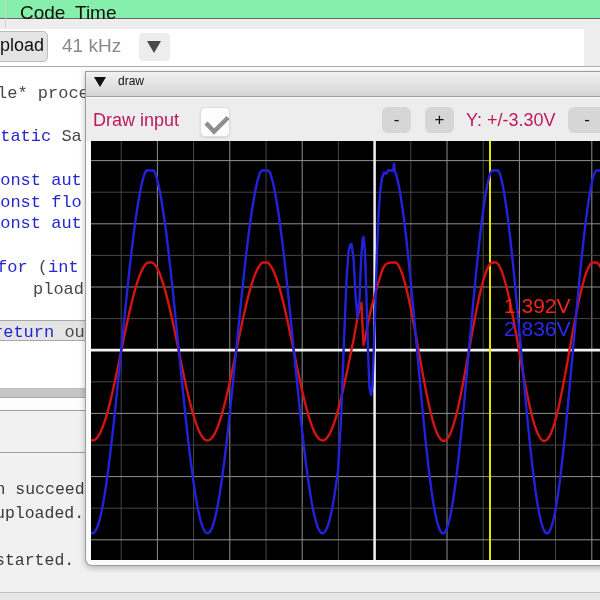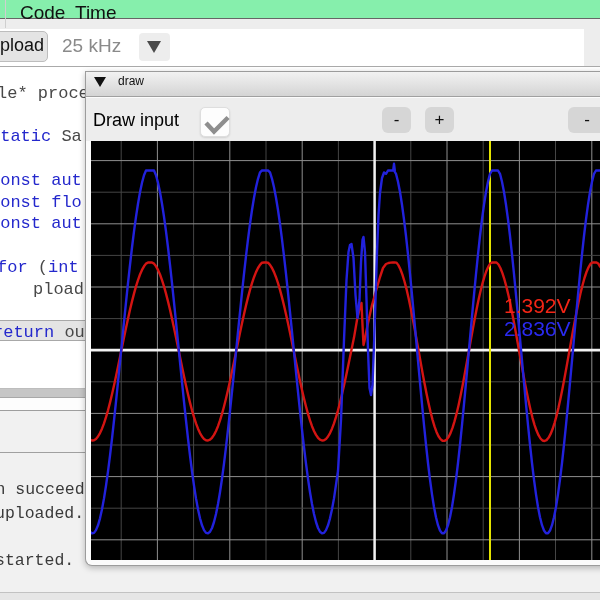--- a/index.html
+++ b/index.html
@@ -43,37 +43,37 @@
   border-radius:0 0 0 7px; border:1px solid #9c9c9c; border-right:none;
   box-shadow:0 2px 6px rgba(0,0,0,0.25); }
 #ptitle { position:absolute; left:0; top:0; width:100%; height:25px;
   background:linear-gradient(#f2f2f2,#d4d4d4); border-bottom:1px solid #a0a0a0; }
 #ptitle .tri { position:absolute; left:8px; top:5px; width:0; height:0;
   border-left:6px solid transparent; border-right:6px solid transparent;
   border-top:10.5px solid #111; }
 #ptitle .tt { position:absolute; left:32px; top:2px; font-size:12px; color:#111; }
 #ptoolbar { position:absolute; left:0; top:26px; width:100%; height:43px;
   background:#ededed; }
-#ptoolbar .lbl { position:absolute; top:12px; font-size:18px; color:#000000; }
+#ptoolbar .lbl { position:absolute; top:12px; font-size:18px; color:#be185d; }
 #checkbox { position:absolute; left:113.5px; top:8.5px; width:30px; height:30px;
   background:#fdfdfd; border:1px solid #dedede; border-radius:5px; box-shadow:0 1px 2px rgba(0,0,0,0.12); }
 #checkbox svg { position:absolute; left:2px; top:2px; }
 .pbtn { position:absolute; top:9px; width:29px; height:26px; background:#d6d6d6;
   border-radius:6px; font-size:17px; color:#111; text-align:center; padding-top:3px; }
 #plot { position:absolute; left:5px; top:69px; width:569px; height:419px; background:#000; }
 </style></head>
 <body>
 <div class="abs" id="menubar">
   <div class="mi" style="left:20px">Code</div>
   <div class="mi" style="left:75px">Time</div>
   <div style="position:absolute;left:5px;top:0;width:1px;height:28px;background:#cfcfcf"></div>
 </div>
 <div class="abs" id="toolbar2">
   <div id="btnupload">pload</div>
-  <div id="khz">25 kHz</div>
+  <div id="khz">41 kHz</div>
   <div id="ddown"></div>
 </div>
 <div class="abs" id="tbborder"></div>
 <div class="abs" id="editor">
   <div id="hiline"></div>
   <div class="cl" style="left:-3px; top:16px;">le* proce</div>
   <div class="cl" style="left:-10px;top:59px;"><span class="kw">static</span> Sa</div>
   <div class="cl" style="left:-10px;top:103px;"><span class="kw">const</span> <span class="kw">aut</span></div>
   <div class="cl" style="left:-10px;top:124.7px;"><span class="kw">const</span> <span class="kw">flo</span></div>
   <div class="cl" style="left:-10px;top:146.4px;"><span class="kw">const</span> <span class="kw">aut</span></div>
@@ -97,20 +97,21 @@
     </div>
   <div id="ptoolbar">
     <div class="lbl" style="left:7px">Draw input</div>
     <div id="checkbox">
         <svg width="28" height="28" viewBox="0 0 28 28">
           <path d="M4.5 14.5 L11 21.5 L23.5 9" stroke="#8e8e8e" stroke-width="4.4" fill="none" stroke-linecap="square" stroke-linejoin="miter"></path>
         </svg>
       </div>
     <div class="pbtn" style="left:296px">-</div>
     <div class="pbtn" style="left:339px">+</div>
+    <div class="lbl" style="left:380px">Y: +/-3.30V</div>
     <div class="pbtn" style="left:482px;width:38px">-</div>
 
   </div>
   <div id="plot">
     <svg width="569" height="419" viewBox="91 141 569 419">
       <g stroke-width="1">
 <line x1="121.2" y1="141" x2="121.2" y2="560" stroke="#454545"></line>
 <line x1="193.6" y1="141" x2="193.6" y2="560" stroke="#454545"></line>
 <line x1="266.0" y1="141" x2="266.0" y2="560" stroke="#454545"></line>
 <line x1="338.4" y1="141" x2="338.4" y2="560" stroke="#454545"></line>

